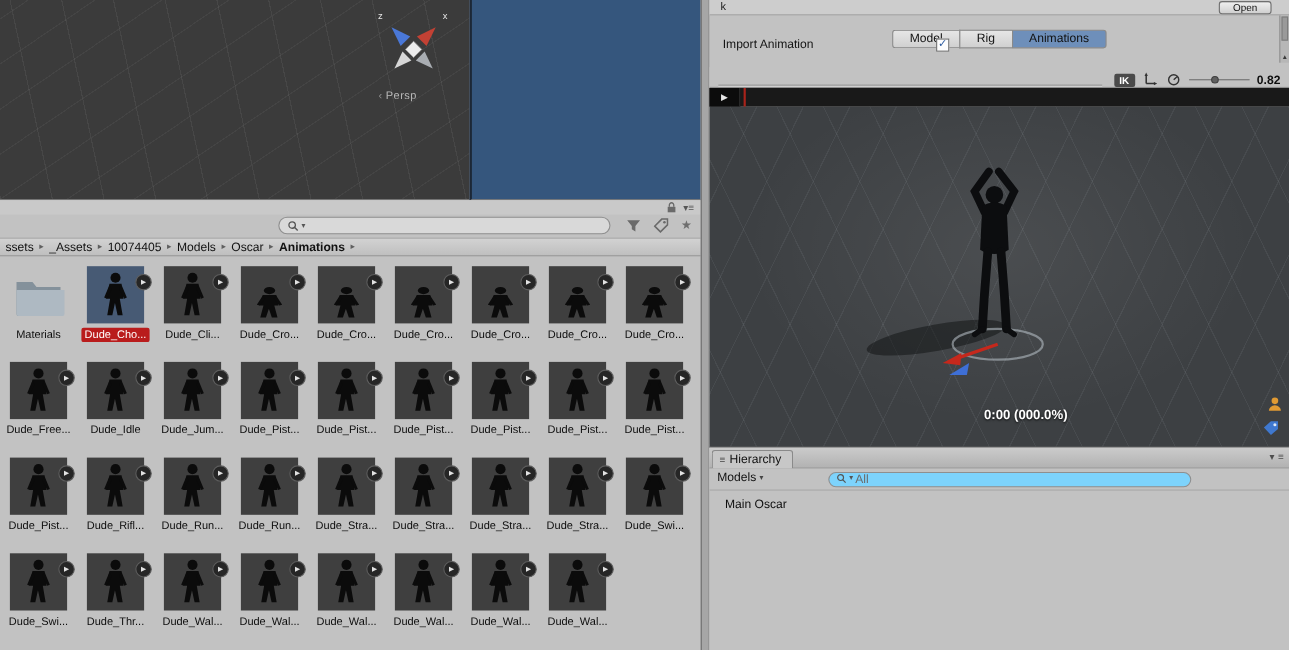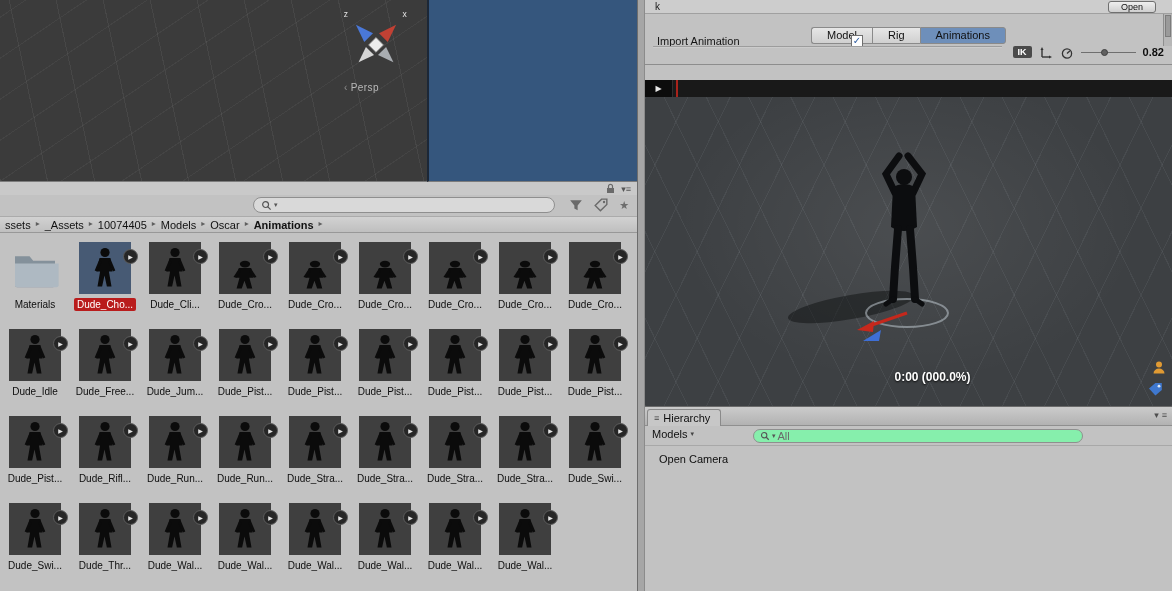--- a/index.html
+++ b/index.html
@@ -92,22 +92,22 @@
   .tab:first-child { border-radius:3px 0 0 3px; }
   .tab:last-child { border-right:1px solid #8a8a8a; border-radius:0 3px 3px 0; }
   .tab.active { background:#6e8fba; }
 
   .import-row { position:absolute; top:35px; left:0; width:100%; height:13px; }
   .import-label { position:absolute; left:12px; top:0; font-size:11px; color:#141414; }
   .checkbox { position:absolute; left:206px; top:0; width:12px; height:12px; background:#fdfdfd;
               border:1px solid #6f6f6f; font-size:10px; line-height:10px; text-align:center; color:#2c5ba0; }
 
   .preview-toolbar {
-    position:absolute; top:46px; left:0; width:100%; height:19px; background:#c2c2c2;
-    border-bottom:1px solid #8d8d8d; display:flex; align-items:flex-start; padding:0 8px; gap:7px;
+    position:absolute; top:61px; left:0; width:100%; height:19px; background:#c2c2c2;
+    border-bottom:1px solid #8d8d8d; display:flex; align-items:flex-end; padding:0 8px; gap:7px;
   }
   .scrub-groove { flex:1; height:2px; background:linear-gradient(#858585,#e3e3e3); margin-right:4px; }
   .ik-chip { background:#4a4a4a; color:#fff; font-size:9px; font-weight:bold; padding:1px 5px; border-radius:2px; line-height:10px; }
   .tb-icon { width:14px; height:14px; display:block; }
   .speed-slider { position:relative; width:55px; height:13px; }
   .speed-slider .track { position:absolute; left:0; right:0; top:6px; height:1px; background:#6f6f6f; }
   .speed-slider .knob { position:absolute; left:20px; top:3px; width:7px; height:7px; border-radius:50%; background:#606060; border:1px solid #3f3f3f; }
   .speed-value { font-weight:bold; font-size:11px; color:#0e0e0e; }
 
   .play-row { position:absolute; top:80px; left:0; width:100%; height:17px; background:#191919; }
@@ -136,21 +136,21 @@
   .hier-tabbar { position:relative; height:19px; background:linear-gradient(#cbcbcb,#b2b2b2); border-bottom:1px solid #8f8f8f; }
   .hier-tab { position:absolute; left:2px; top:2px; height:17px; padding:0 10px 0 6px; background:#c7c7c7;
               border:1px solid #8a8a8a; border-bottom:none; border-radius:3px 3px 0 0;
               display:flex; align-items:center; gap:4px; font-size:11px; color:#101010; }
   .hier-tab .tab-icon { font-size:9px; color:#444; }
   .hier-menu { position:absolute; right:5px; top:3px; display:flex; gap:3px; color:#4d4d4d; font-size:9px; }
   .hier-toolbar { position:relative; height:20px; background:#c2c2c2; border-bottom:1px solid #a8a8a8; }
   .create-btn { position:absolute; left:7px; top:2px; font-size:11px; color:#101010; display:flex; gap:3px; align-items:center; }
   .create-btn .caret { font-size:7px; color:#444; }
   .hier-search { position:absolute; left:108px; top:3px; width:330px; height:14px; border:1px solid #8f8f8f;
-                 border-radius:8px; background:#86efac; display:flex; align-items:center; padding:0 6px; gap:2px; color:#6b6b6b; }
+                 border-radius:8px; background:#7dd3fc; display:flex; align-items:flex-start; padding:0 6px; gap:2px; color:#6b6b6b; }
   .hier-search .caret { font-size:7px; color:#555; }
   .hier-content { padding:6px 0 0 14px; }
   .hier-item { font-size:11px; color:#0e0e0e; line-height:15px; }
 </style>
 </head>
 <body>
 
 <div id="root">
 
   <div class="scene-view">
@@ -363,35 +363,35 @@
       <svg class="person-svg" viewBox="0 0 52 52">
         <g fill="#0b0b0b">
           <circle cx="26" cy="10.5" r="4.6"></circle>
           <path d="M20.5 16 h11 l1.8 13.5 h-3.4 l2.6 15 h-4.6 l-2.4 -11 -2.4 11 h-4.6 l2.6 -15 h-3.4 z"></path>
           <path d="M20.5 17 l-4.8 11.5 2.4 1 4.4 -8.8 z"></path>
           <path d="M31.5 17 l4.8 11.5 -2.4 1 -4.4 -8.8 z"></path>
         </g>
       </svg>
       <div class="play-badge" data-role="play-glyph">▶</div>
     </div>
+    <div class="asset-label" data-role="label">Dude_Free...</div>
+  </div>
+        <div class="asset-item">
+    <div class="thumb">
+      <svg class="person-svg" viewBox="0 0 52 52">
+        <g fill="#0b0b0b">
+          <circle cx="26" cy="10.5" r="4.6"></circle>
+          <path d="M20.5 16 h11 l1.8 13.5 h-3.4 l2.6 15 h-4.6 l-2.4 -11 -2.4 11 h-4.6 l2.6 -15 h-3.4 z"></path>
+          <path d="M20.5 17 l-4.8 11.5 2.4 1 4.4 -8.8 z"></path>
+          <path d="M31.5 17 l4.8 11.5 -2.4 1 -4.4 -8.8 z"></path>
+        </g>
+      </svg>
+      <div class="play-badge" data-role="play-glyph">▶</div>
+    </div>
     <div class="asset-label" data-role="label">Dude_Idle</div>
-  </div>
-        <div class="asset-item">
-    <div class="thumb">
-      <svg class="person-svg" viewBox="0 0 52 52">
-        <g fill="#0b0b0b">
-          <circle cx="26" cy="10.5" r="4.6"></circle>
-          <path d="M20.5 16 h11 l1.8 13.5 h-3.4 l2.6 15 h-4.6 l-2.4 -11 -2.4 11 h-4.6 l2.6 -15 h-3.4 z"></path>
-          <path d="M20.5 17 l-4.8 11.5 2.4 1 4.4 -8.8 z"></path>
-          <path d="M31.5 17 l4.8 11.5 -2.4 1 -4.4 -8.8 z"></path>
-        </g>
-      </svg>
-      <div class="play-badge" data-role="play-glyph">▶</div>
-    </div>
-    <div class="asset-label" data-role="label">Dude_Free...</div>
   </div>
         <div class="asset-item">
     <div class="thumb">
       <svg class="person-svg" viewBox="0 0 52 52">
         <g fill="#0b0b0b">
           <circle cx="26" cy="10.5" r="4.6"></circle>
           <path d="M20.5 16 h11 l1.8 13.5 h-3.4 l2.6 15 h-4.6 l-2.4 -11 -2.4 11 h-4.6 l2.6 -15 h-3.4 z"></path>
           <path d="M20.5 17 l-4.8 11.5 2.4 1 4.4 -8.8 z"></path>
           <path d="M31.5 17 l4.8 11.5 -2.4 1 -4.4 -8.8 z"></path>
         </g>
@@ -829,17 +829,17 @@
         <div class="hier-search">
           <svg width="10" height="10" viewBox="0 0 12 12">
             <circle cx="5" cy="5" r="3.2" fill="none" stroke="#555" stroke-width="1.3"></circle>
             <line x1="7.5" y1="7.5" x2="10.5" y2="10.5" stroke="#555" stroke-width="1.4"></line>
           </svg>
           <span class="caret">▾</span>
           <span>All</span>
         </div>
       </div>
       <div class="hier-content">
-          <div class="hier-item"><span data-role="label">Open Camera</span></div>
+          <div class="hier-item"><span data-role="label">Main Oscar</span></div>
         </div>
     </div>
   </div>
 </div>
 
 </body></html>

